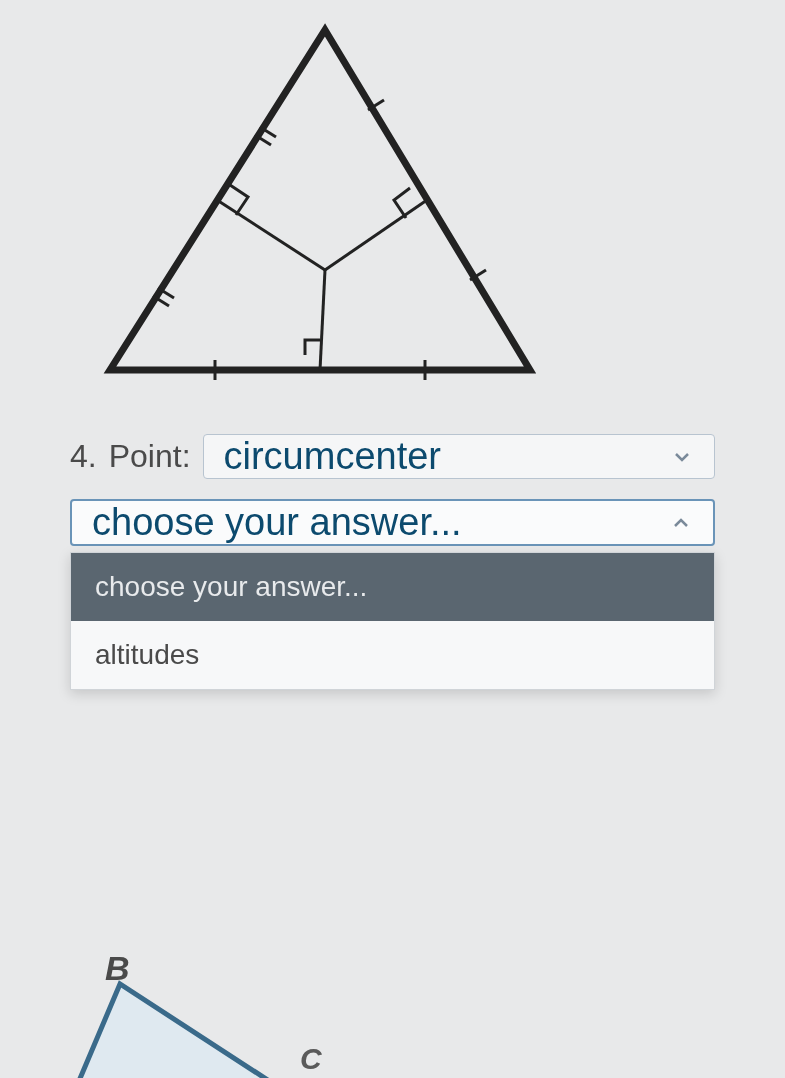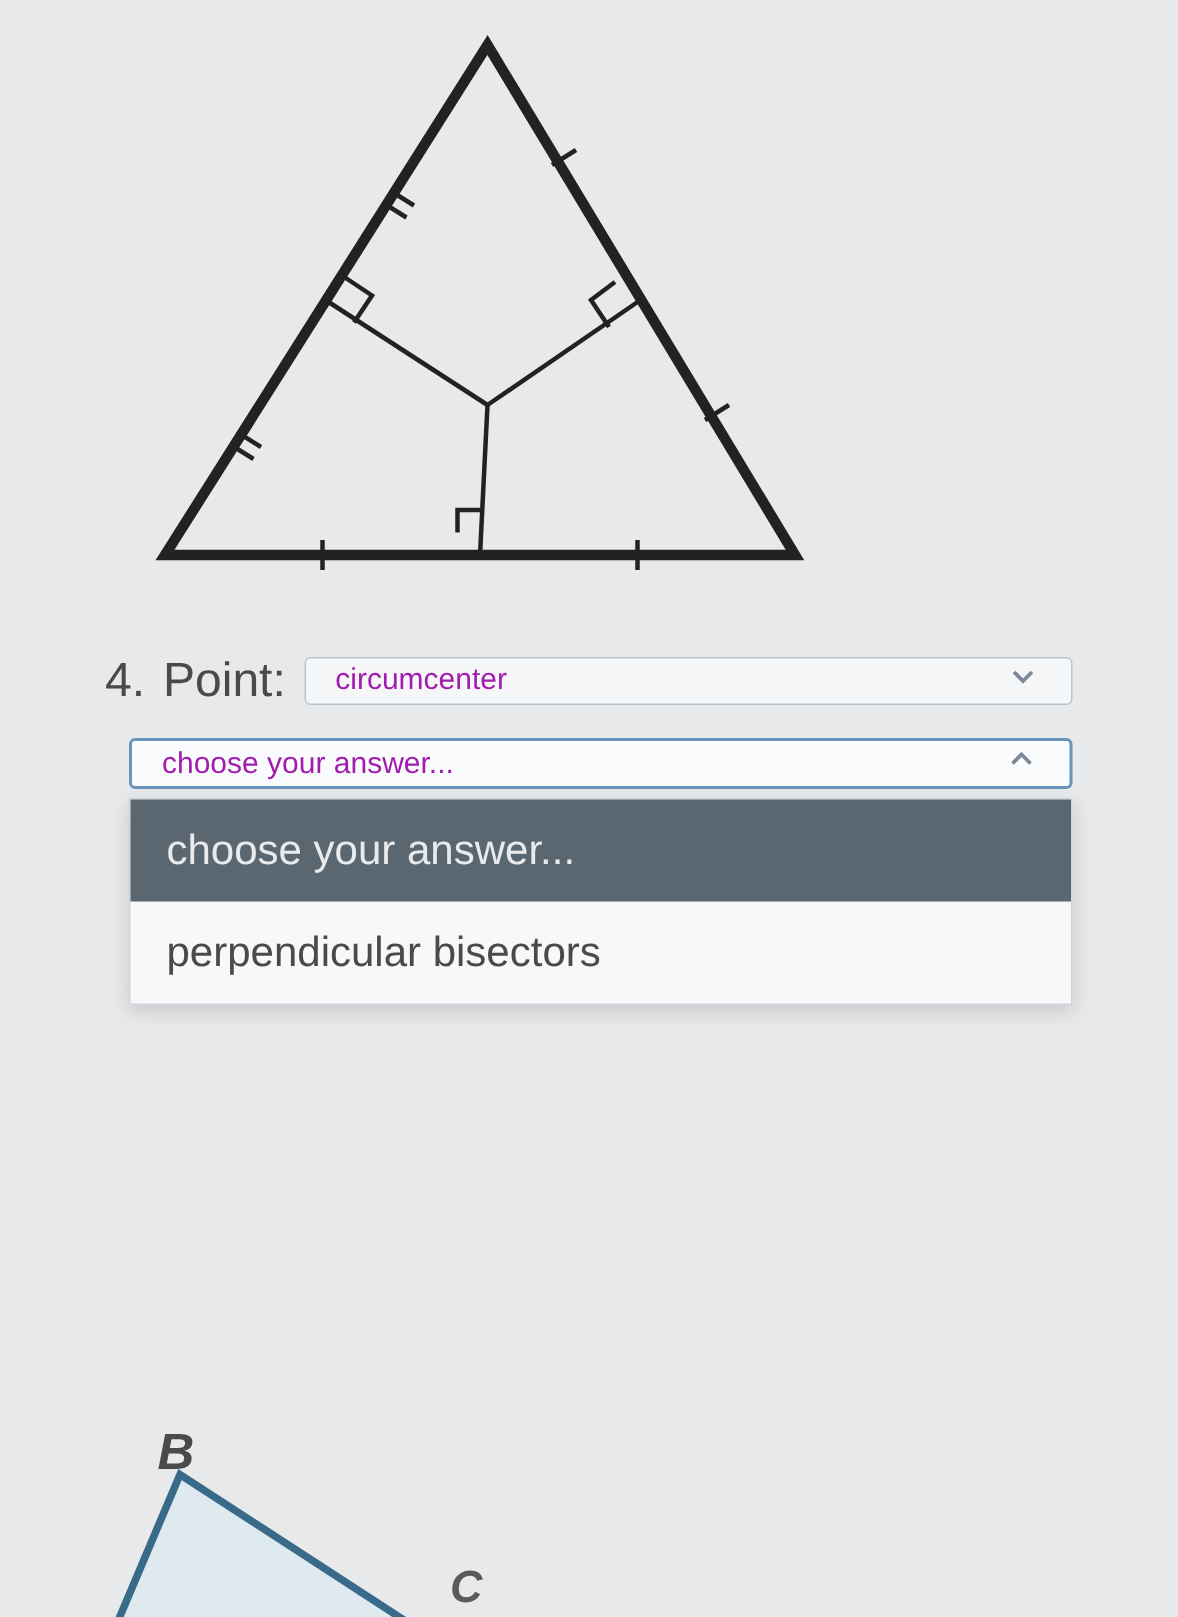--- a/index.html
+++ b/index.html
@@ -35,37 +35,36 @@
     }
     .select-box {
       flex: 1;
       display: flex;
       align-items: center;
       justify-content: space-between;
       background: #f5f6f7;
       border: 1px solid #b8c4d0;
       border-radius: 4px;
       padding: 0 20px;
-      font-size: 20px;
-      color: #a21caf;
+      font-size: 38px;
+      color: #0c4a6e;
       cursor: pointer;
       min-width: 450px;
     }
     .select-box.outlined {
       border: 2px solid #6a94b8;
       background: #fafbfc;
     }
     .chevron {
       color: #7a8a9a;
       flex-shrink: 0;
     }
     .dropdown-wrapper {
       position: relative;
       flex: 1;
-      margin-left: 16px;
     }
     .dropdown-list {
       position: absolute;
       top: calc(100% + 6px);
       left: 0;
       right: 0;
       background: #f7f8f9;
       border: 1px solid #d0d4d8;
       box-shadow: 0 4px 12px rgba(0,0,0,0.15);
       z-index: 10;
@@ -157,21 +156,21 @@
       <div class="select-box outlined">
         <span>choose your answer...</span>
         <span class="chevron">
           <svg width="24" height="24" viewBox="0 0 24 24" fill="none" stroke="currentColor" stroke-width="2.5">
             <polyline points="6 15 12 9 18 15"></polyline>
           </svg>
         </span>
       </div>
       <div class="dropdown-list">
         <div class="dropdown-item highlighted">choose your answer...</div>
-        <div class="dropdown-item">perpendicular bisectors</div>
+        <div class="dropdown-item">altitudes</div>
       </div>
     </div>
   </div>
 
 </div>
 
 <div class="bottom-label">B</div>
 
 <div class="bottom-triangle">
   <svg width="280" height="150" viewBox="0 0 280 150">

